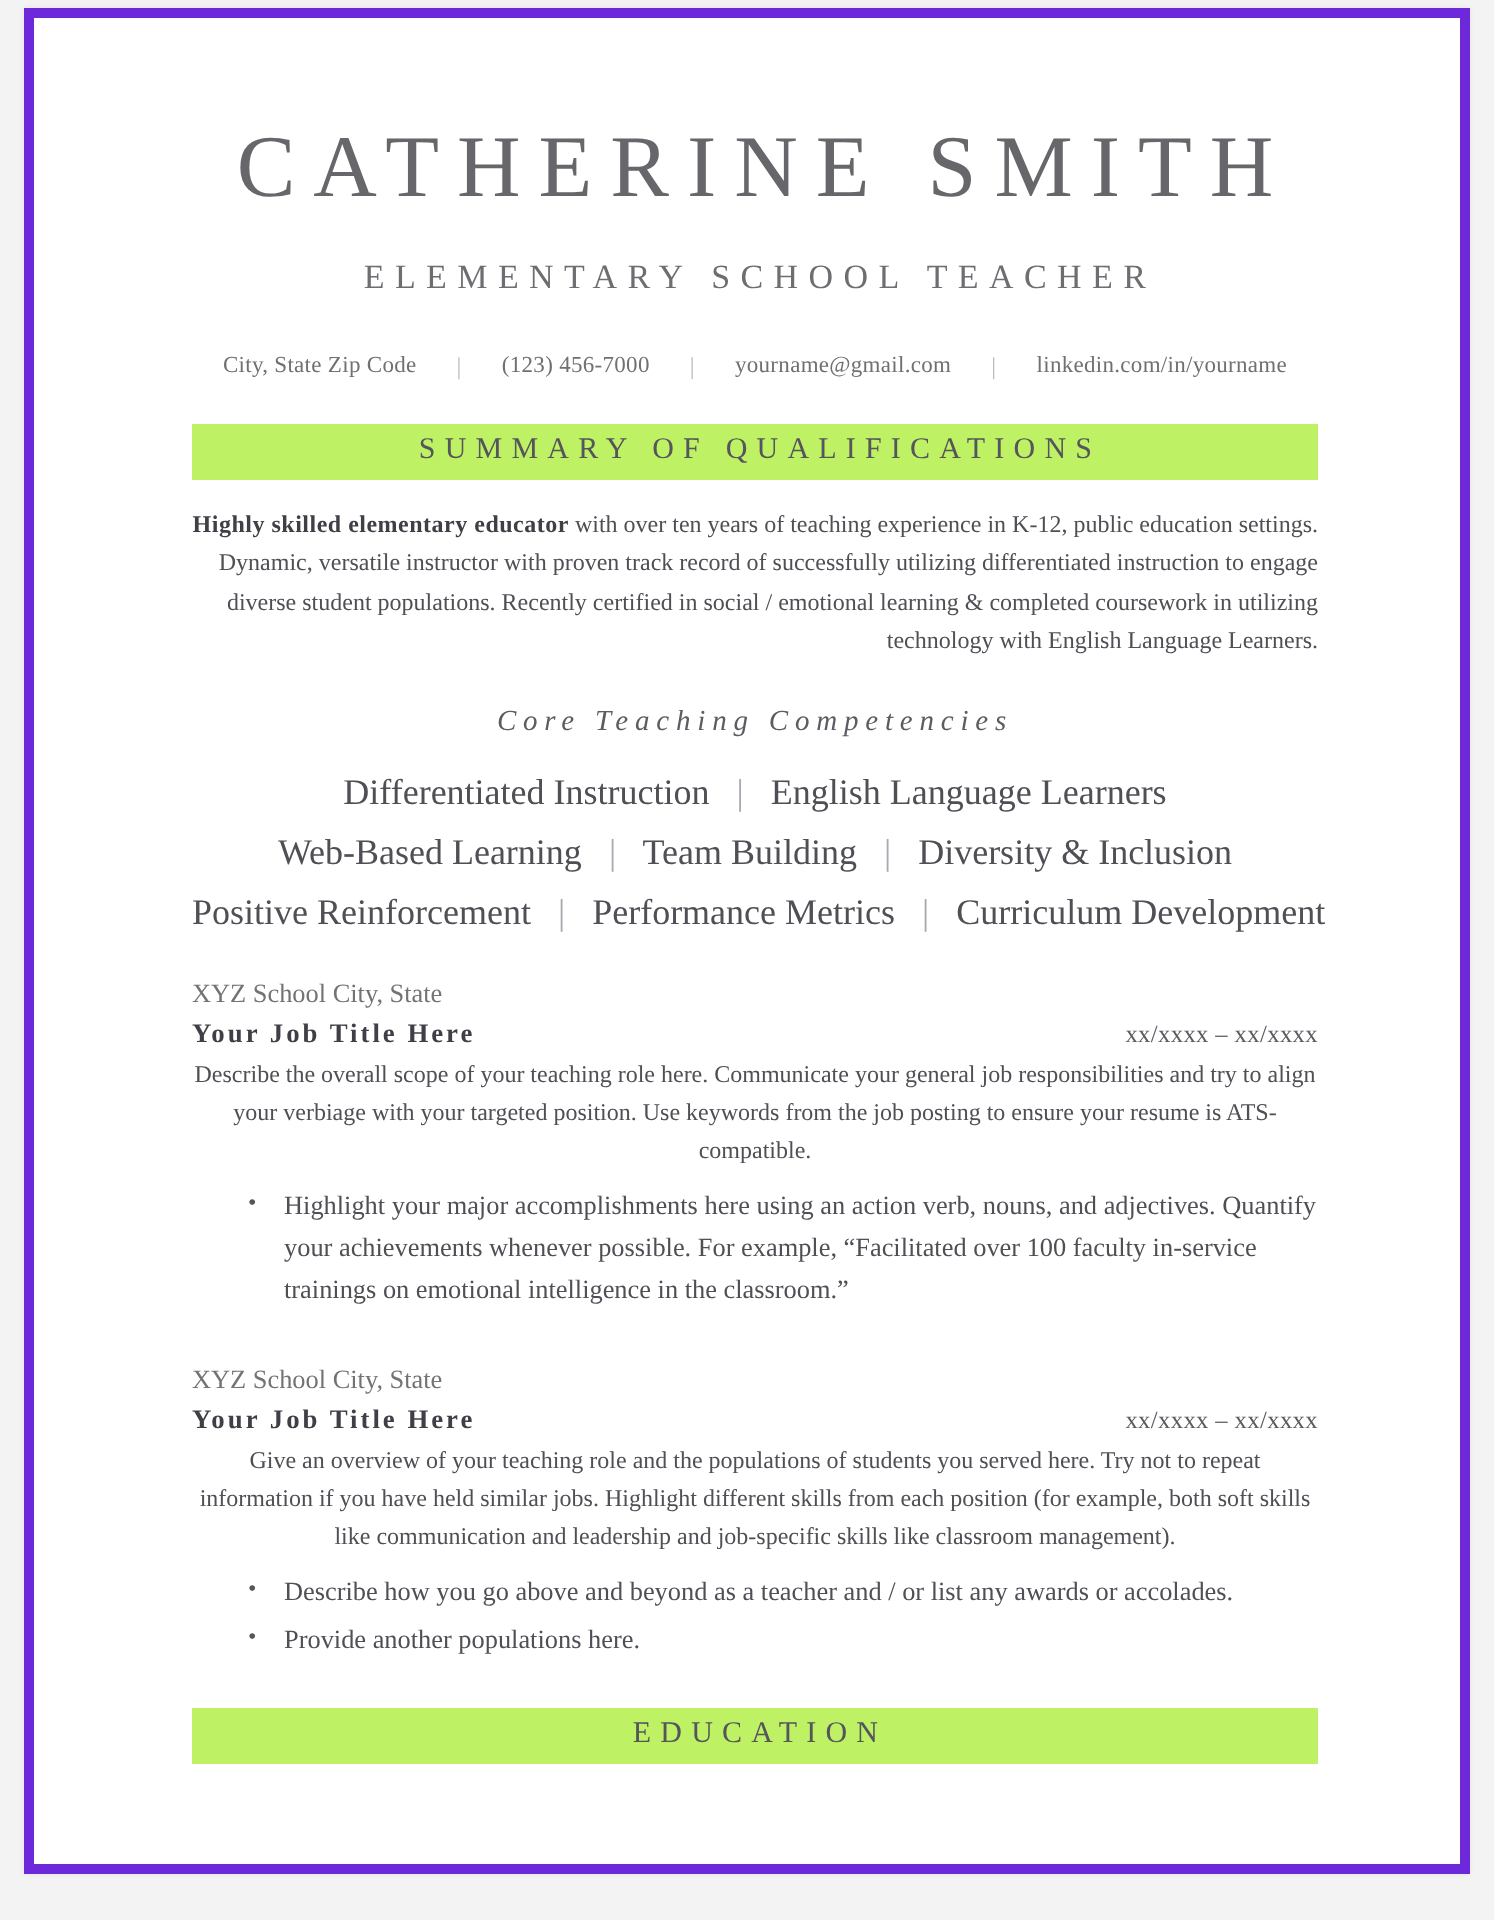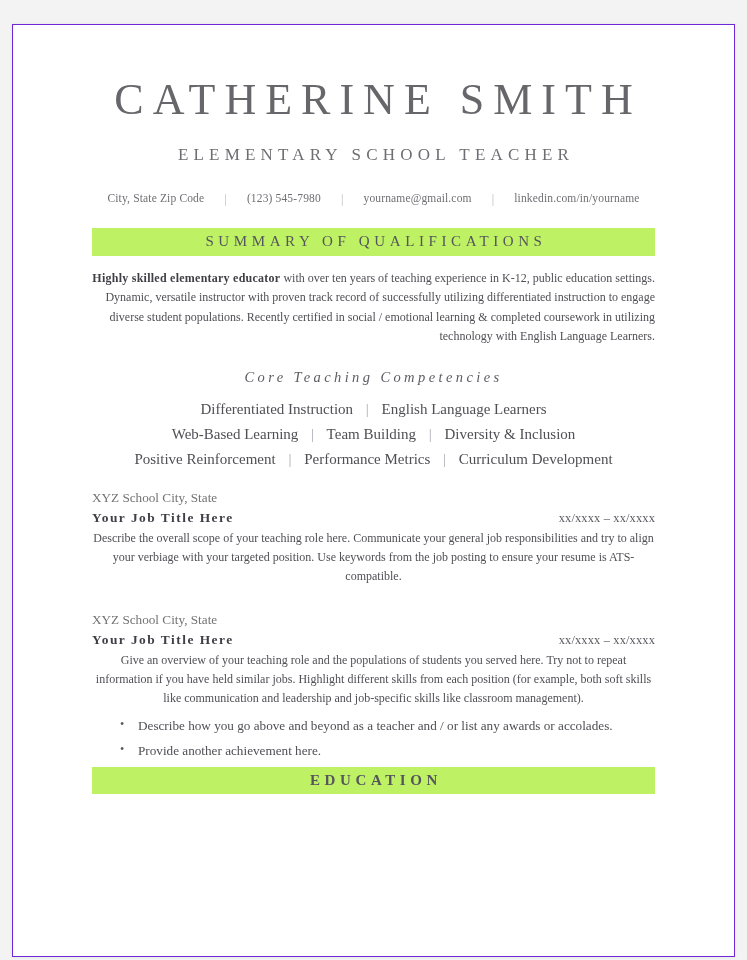--- a/index.html
+++ b/index.html
@@ -19,25 +19,25 @@
     left: 0;
     top: 0;
     width: 747px;
     height: 960px;
     background: #f3f3f3;
   }
 
   .page-sheet {
     position: absolute;
     left: 12px;
-    top: 24px;
+    top: 4px;
     width: 723px;
     height: 933px;
     background: #ffffff;
-    border: 1px solid #6d28d9;
+    border: 5px solid #6d28d9;
     box-shadow: 0 0 3px rgba(0,0,0,0.07);
     box-sizing: border-box;
     overflow: hidden;
   }
 
   .inner {
     position: absolute;
     left: 0;
     top: 0;
     width: 721px;
@@ -88,21 +88,21 @@
     text-align: center;
     font-size: 15px;
     letter-spacing: 4.6px;
     color: #55555c;
     padding: 4px 0 4px 5px;
     box-sizing: border-box;
     line-height: 1.32;
   }
   .bar-wrap-summary  { margin-top: 22px; }
   .bar-wrap-experience { margin-top: 22px; }
-  .bar-wrap-education  { margin-top: 5px; font-weight: bold; }
+  .bar-wrap-education  { margin-top: 23px; }
 
   
   .body-col {
     width: 563px;
     margin: 0 auto;
   }
 
   .summary-text {
     text-align: right;
     font-size: 12px;
@@ -123,21 +123,21 @@
     letter-spacing: 3.4px;
     color: #5c5c63;
     margin: 22px 0 0 0;
   }
 
   .comp-rows {
     margin-top: 11px;
   }
   .comp-row {
     text-align: center;
-    font-size: 15px;
+    font-size: 18px;
     color: #4f4f55;
     line-height: 1.68;
     white-space: nowrap;
   }
   .comp-sep {
     display: inline-block;
     color: #a9a9b2;
     padding: 0 9px;
   }
 
@@ -203,21 +203,21 @@
 <div class="page-canvas">
   <div class="page-sheet">
     <div class="inner">
 
       <div class="name">CATHERINE SMITH</div>
       <div class="job-headline">ELEMENTARY SCHOOL TEACHER</div>
 
       <div class="contact-line">
         <span>City, State Zip Code</span>
         <span class="contact-sep">|</span>
-        <span>(123) 545-7980</span>
+        <span>(123) 456-7000</span>
         <span class="contact-sep">|</span>
         <span>yourname@gmail.com</span>
         <span class="contact-sep">|</span>
         <span>linkedin.com/in/yourname</span>
       </div>
 
       <div class="bar-wrap-summary">
         <div class="section-bar">SUMMARY OF QUALIFICATIONS</div>
       </div>
 
@@ -253,33 +253,34 @@
       <div class="body-col">
 
         <div class="entry">
           <div class="company">XYZ School City, State</div>
           <div class="title-row">
             <span class="job-title">Your Job Title Here</span>
             <span class="job-dates">xx/xxxx – xx/xxxx</span>
           </div>
           <div class="entry-desc">Describe the overall scope of your teaching role here. Communicate your general job responsibilities and try to align your verbiage with your targeted position. Use keywords from the job posting to ensure your resume is ATS-compatible.</div>
           <ul class="bullets">
+            <li>Highlight your major accomplishments here using an action verb, nouns, and adjectives. Quantify your achievements whenever possible. For example, “Facilitated over 100 faculty in-service trainings on emotional intelligence in the classroom.”</li>
           </ul>
         </div>
 
         <div class="entry second">
           <div class="company">XYZ School City, State</div>
           <div class="title-row">
             <span class="job-title">Your Job Title Here</span>
             <span class="job-dates">xx/xxxx – xx/xxxx</span>
           </div>
           <div class="entry-desc">Give an overview of your teaching role and the populations of students you served here. Try not to repeat information if you have held similar jobs. Highlight different skills from each position (for example, both soft skills like communication and leadership and job-specific skills like classroom management).</div>
           <ul class="bullets">
             <li>Describe how you go above and beyond as a teacher and / or list any awards or accolades.</li>
-            <li>Provide another achievement here.</li>
+            <li>Provide another populations here.</li>
           </ul>
         </div>
 
       </div>
 
       <div class="bar-wrap-education">
         <div class="section-bar">EDUCATION</div>
       </div>
 
     </div>

